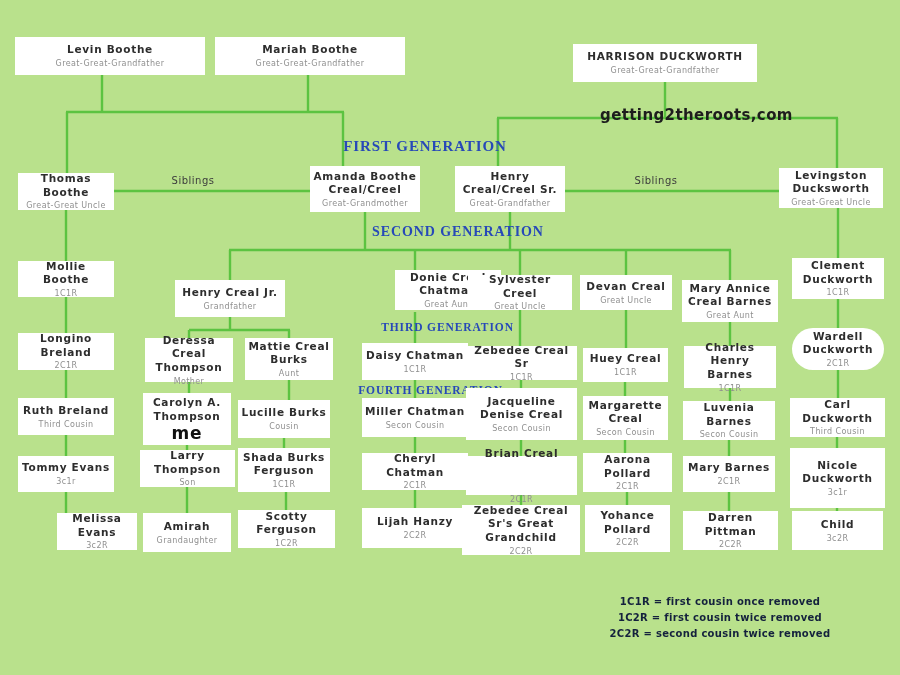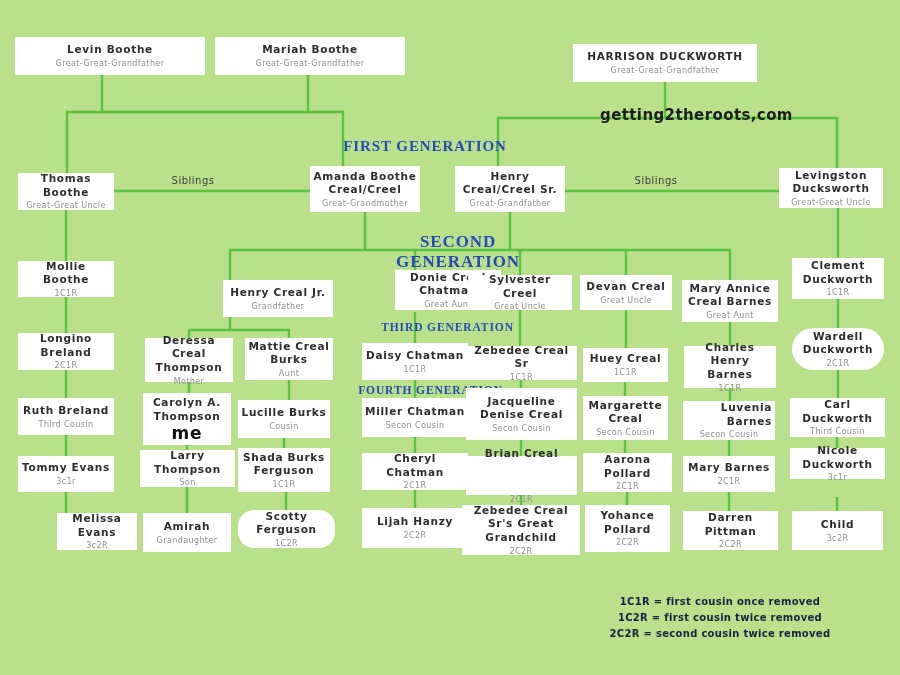--- a/index.html
+++ b/index.html
@@ -15,21 +15,21 @@
   .pbox{
     position:absolute;background:var(--boxbg);box-sizing:border-box;
     display:flex;flex-direction:column;align-items:center;justify-content:center;
     text-align:center;padding:2px 3px;
   }
   .pbox .nm{font-weight:bold;color:var(--name);font-size:10.5px;letter-spacing:.7px;line-height:1.3;}
   .pbox .sub{color:var(--rel);font-size:8px;letter-spacing:.4px;margin-top:2px;line-height:1.2;}
   .pbox .me-tag{font-weight:bold;color:#111;font-size:17px;line-height:1;margin-top:1px;letter-spacing:1px;}
   .gen-label{position:absolute;color:var(--blue);font-weight:bold;letter-spacing:.9px;text-align:center;font-family:Liberation Serif, serif;}
   #gen-first{left:330px;top:138px;width:190px;font-size:15px;}
-  #gen-second{left:368px;top:232px;width:180px;font-size:17px;}
+  #gen-second{left:368px;top:224px;width:180px;font-size:14px;}
   #gen-third{left:375px;top:321px;width:145px;font-size:11.5px;}
   #gen-fourth{left:358px;top:384px;width:145px;font-size:11.5px;}
   .siblings-label{position:absolute;color:#3c3c3c;font-size:10px;letter-spacing:.5px;width:90px;text-align:center;}
   #siblings-left{left:148px;top:175px;}
   #siblings-right{left:611px;top:175px;}
   #site-label{position:absolute;left:600px;top:106px;width:175px;text-align:center;
     color:var(--site);font-weight:bold;font-size:15px;letter-spacing:.4px;}
   #legend{position:absolute;left:585px;top:594px;width:270px;text-align:center;
     color:var(--legend);font-weight:bold;font-size:10px;line-height:1.6;letter-spacing:.3px;}
 </style>
@@ -135,21 +135,21 @@
       <div class="sub">Great-Grandfather</div>
     </div>
     <div class="pbox" style="left: 779px; top: 168px; width: 104px; height: 40px;">
       <div class="nm">Levingston Ducksworth</div>
       <div class="sub">Great-Great Uncle</div>
     </div>
     <div class="pbox" style="left: 18px; top: 261px; width: 96px; height: 36px;">
       <div class="nm">Mollie Boothe</div>
       <div class="sub">1C1R</div>
     </div>
-    <div class="pbox" style="left: 175px; top: 280px; width: 110px; height: 37px; margin-left: 48px;">
+    <div class="pbox" style="left: 175px; top: 280px; width: 110px; height: 37px;">
       <div class="nm">Henry Creal Jr.</div>
       <div class="sub">Grandfather</div>
     </div>
     <div class="pbox" style="left: 362px; top: 270px; width: 106px; height: 40px; margin-left: 33px;">
       <div class="nm">Donie Creal Chatman</div>
       <div class="sub">Great Aunt</div>
     </div>
     <div class="pbox" style="left: 468px; top: 275px; width: 104px; height: 35px;">
       <div class="nm">Sylvester Creel</div>
       <div class="sub">Great Uncle</div>
@@ -215,21 +215,21 @@
       <div class="sub">Secon Cousin</div>
     </div>
     <div class="pbox" style="left: 466px; top: 388px; width: 111px; height: 52px;">
       <div class="nm">Jacqueline Denise Creal</div>
       <div class="sub">Secon Cousin</div>
     </div>
     <div class="pbox" style="left: 583px; top: 396px; width: 85px; height: 44px;">
       <div class="nm">Margarette Creal</div>
       <div class="sub">Secon Cousin</div>
     </div>
-    <div class="pbox" style="left: 683px; top: 401px; width: 92px; height: 39px; text-align: right;">
+    <div class="pbox" style="left: 683px; top: 401px; width: 92px; height: 39px;">
       <div class="nm">Luvenia Barnes</div>
       <div class="sub">Secon Cousin</div>
     </div>
     <div class="pbox" style="left: 790px; top: 398px; width: 95px; height: 39px;">
       <div class="nm">Carl Duckworth</div>
       <div class="sub">Third Cousin</div>
     </div>
     <div class="pbox" style="left: 18px; top: 456px; width: 96px; height: 36px;">
       <div class="nm">Tommy Evans</div>
       <div class="sub">3c1r</div>
@@ -251,33 +251,33 @@
       <div class="sub">2C1R</div>
     </div>
     <div class="pbox" style="left: 583px; top: 453px; width: 89px; height: 39px;">
       <div class="nm">Aarona Pollard</div>
       <div class="sub">2C1R</div>
     </div>
     <div class="pbox" style="left: 683px; top: 456px; width: 92px; height: 36px;">
       <div class="nm">Mary Barnes</div>
       <div class="sub">2C1R</div>
     </div>
-    <div class="pbox" style="left: 790px; top: 448px; width: 95px; height: 31px;">
+    <div class="pbox" style="left: 790px; top: 448px; width: 95px; height: 60px;">
       <div class="nm">Nicole Duckworth</div>
       <div class="sub">3c1r</div>
     </div>
     <div class="pbox" style="left: 34px; top: 513px; width: 80px; height: 37px; margin-left: 23px;">
       <div class="nm">Melissa Evans</div>
       <div class="sub">3c2R</div>
     </div>
     <div class="pbox" style="left: 143px; top: 513px; width: 88px; height: 39px;">
       <div class="nm">Amirah</div>
       <div class="sub">Grandaughter</div>
     </div>
-    <div class="pbox" style="left: 238px; top: 510px; width: 97px; height: 38px; border-radius: 16px;">
+    <div class="pbox" style="left: 238px; top: 510px; width: 97px; height: 38px;">
       <div class="nm">Scotty Ferguson</div>
       <div class="sub">1C2R</div>
     </div>
     <div class="pbox" style="left: 362px; top: 508px; width: 106px; height: 40px;">
       <div class="nm">Lijah Hanzy</div>
       <div class="sub">2C2R</div>
     </div>
     <div class="pbox" style="left: 462px; top: 505px; width: 118px; height: 50px;">
       <div class="nm">Zebedee Creal Sr's Great Grandchild</div>
       <div class="sub">2C2R</div>

